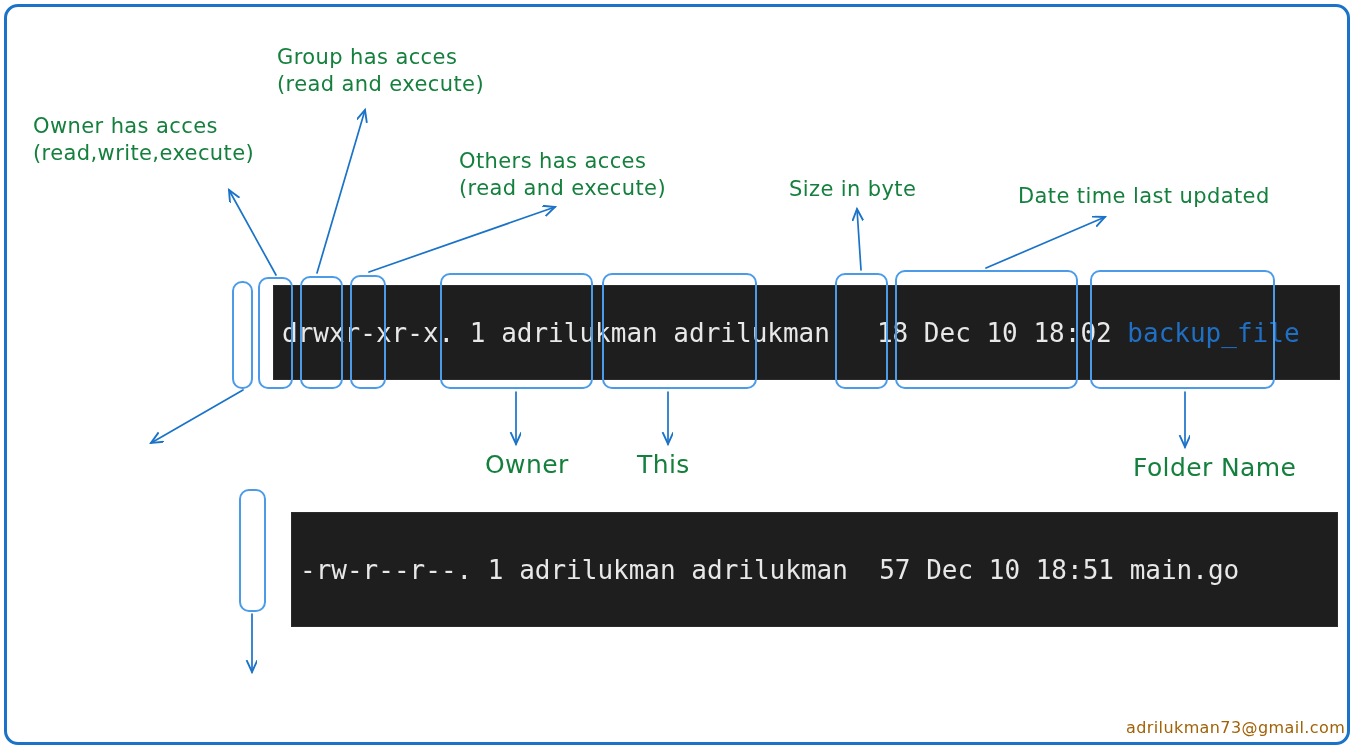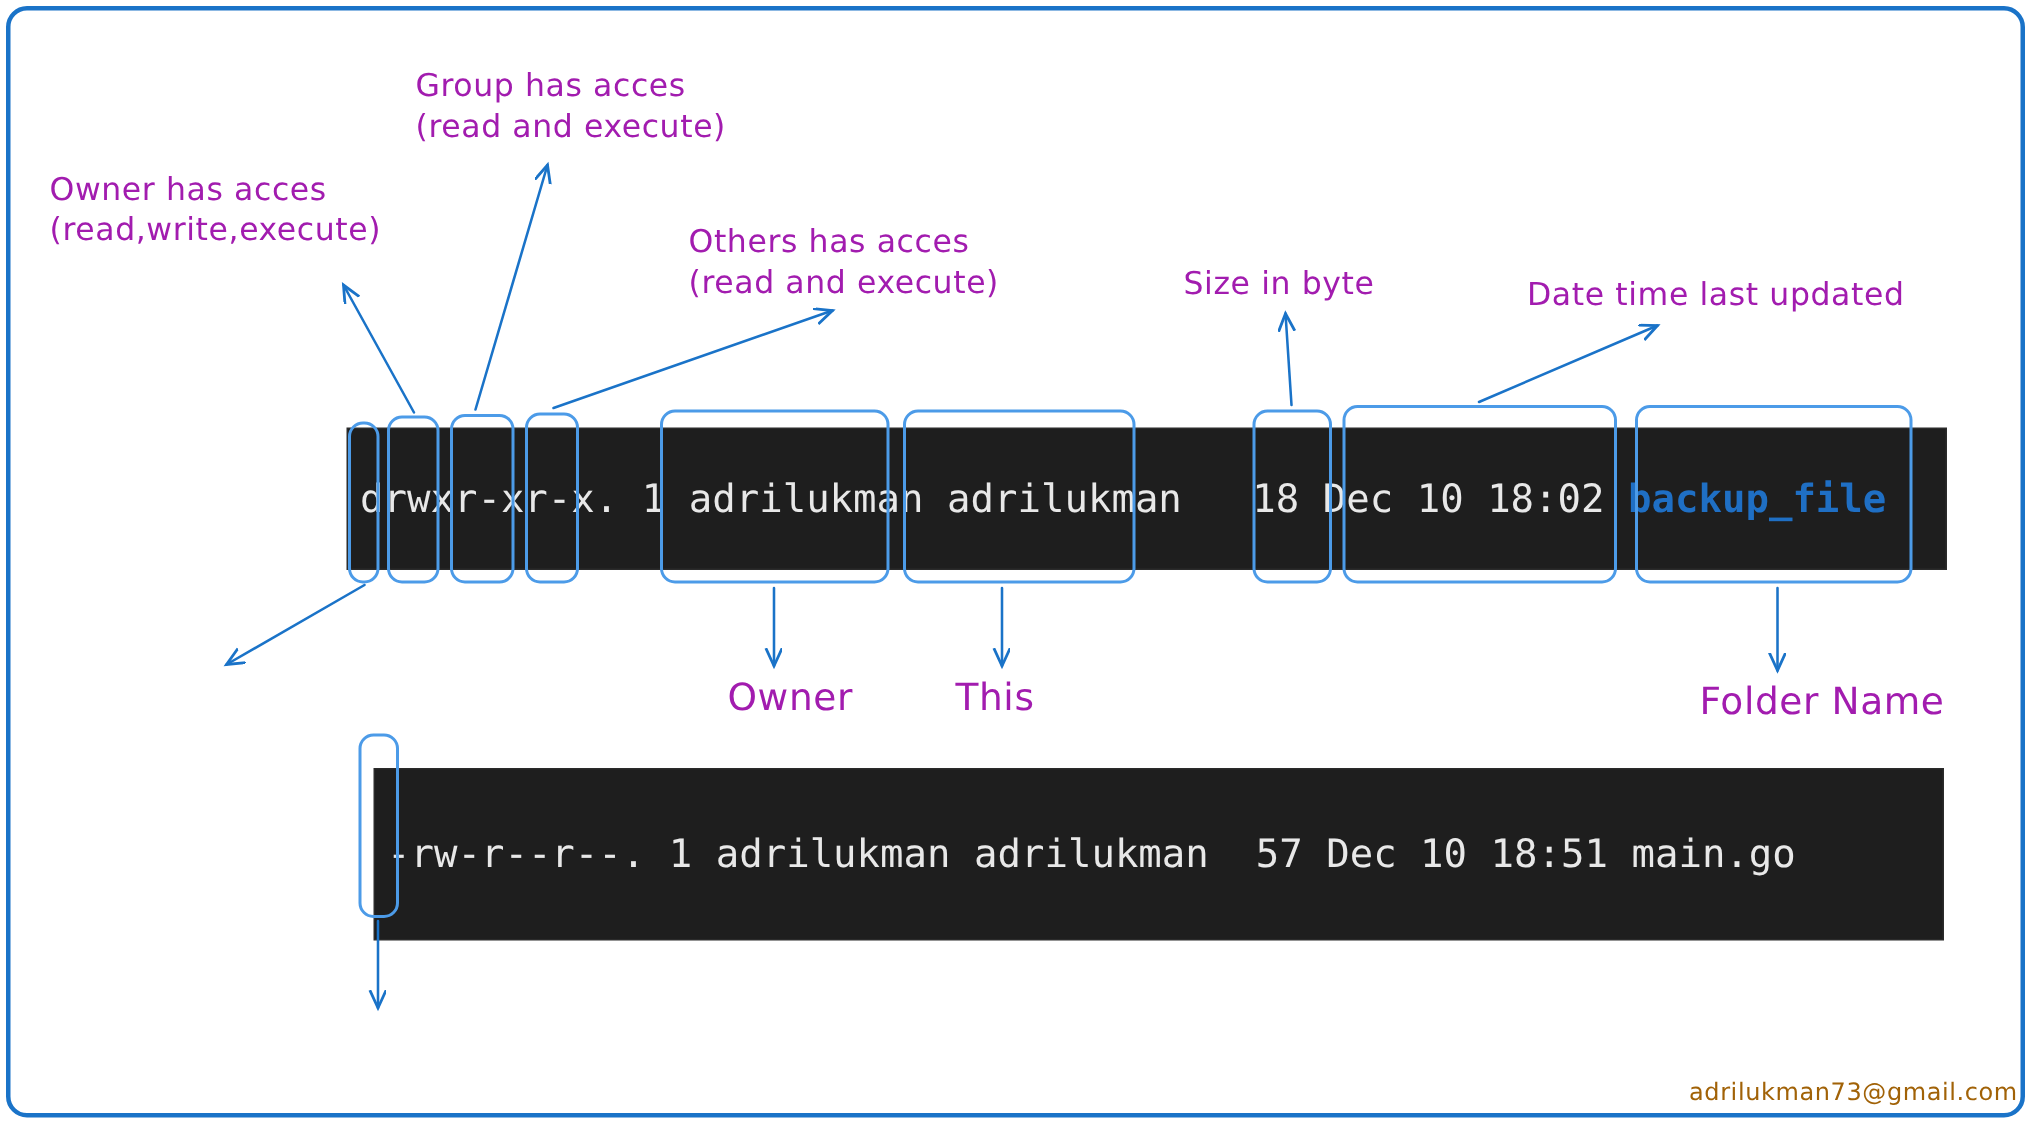--- a/index.html
+++ b/index.html
@@ -24,61 +24,62 @@
     width: 1346px;
     height: 741px;
     border: 3px solid #1a73c8;
     border-radius: 14px;
     box-sizing: border-box;
     pointer-events: none;
   }
   
   .note {
     position: absolute;
-    color: #a21caf;
+    color: #15803d;
     font-family: "DejaVu Sans", sans-serif;
     font-size: 21px;
     line-height: 27px;
     letter-spacing: 0.4px;
     white-space: pre;
   }
   .note.small { font-size: 25px; line-height: 25px; }
   .note.sig   { font-size: 16px; color: #a16207; }
 
   
   .term {
     position: absolute;
     background: #1e1e1e;
     color: #e8e8e8;
     font-family: "DejaVu Sans Mono", monospace;
     white-space: pre;
     display: flex;
     align-items: center;
     box-shadow: 0 0 0 1px #2b2b2b;
+    margin-left: 42px;
   }
   #term-1 {
     left: 232px;
     top: 286px;
     width: 1065px;
     height: 93px;
     font-size: 26px;
     letter-spacing: 0px;
     padding-left: 8px;
     box-sizing: border-box;
   }
   #term-2 {
     left: 250px;
     top: 513px;
     width: 1045px;
     height: 113px;
     font-size: 26px;
     padding-left: 8px;
     box-sizing: border-box;
   }
-  .term .fname-dir { color: #1f6fc4; font-weight: bold; }
+  .term .fname-dir { color: #1f6fc4; font-weight: normal; }
 
   
   .hlbox {
     position: absolute;
     border: 2px solid #4c9be8;
     border-radius: 10px;
     box-sizing: border-box;
     background: transparent;
   }
 

